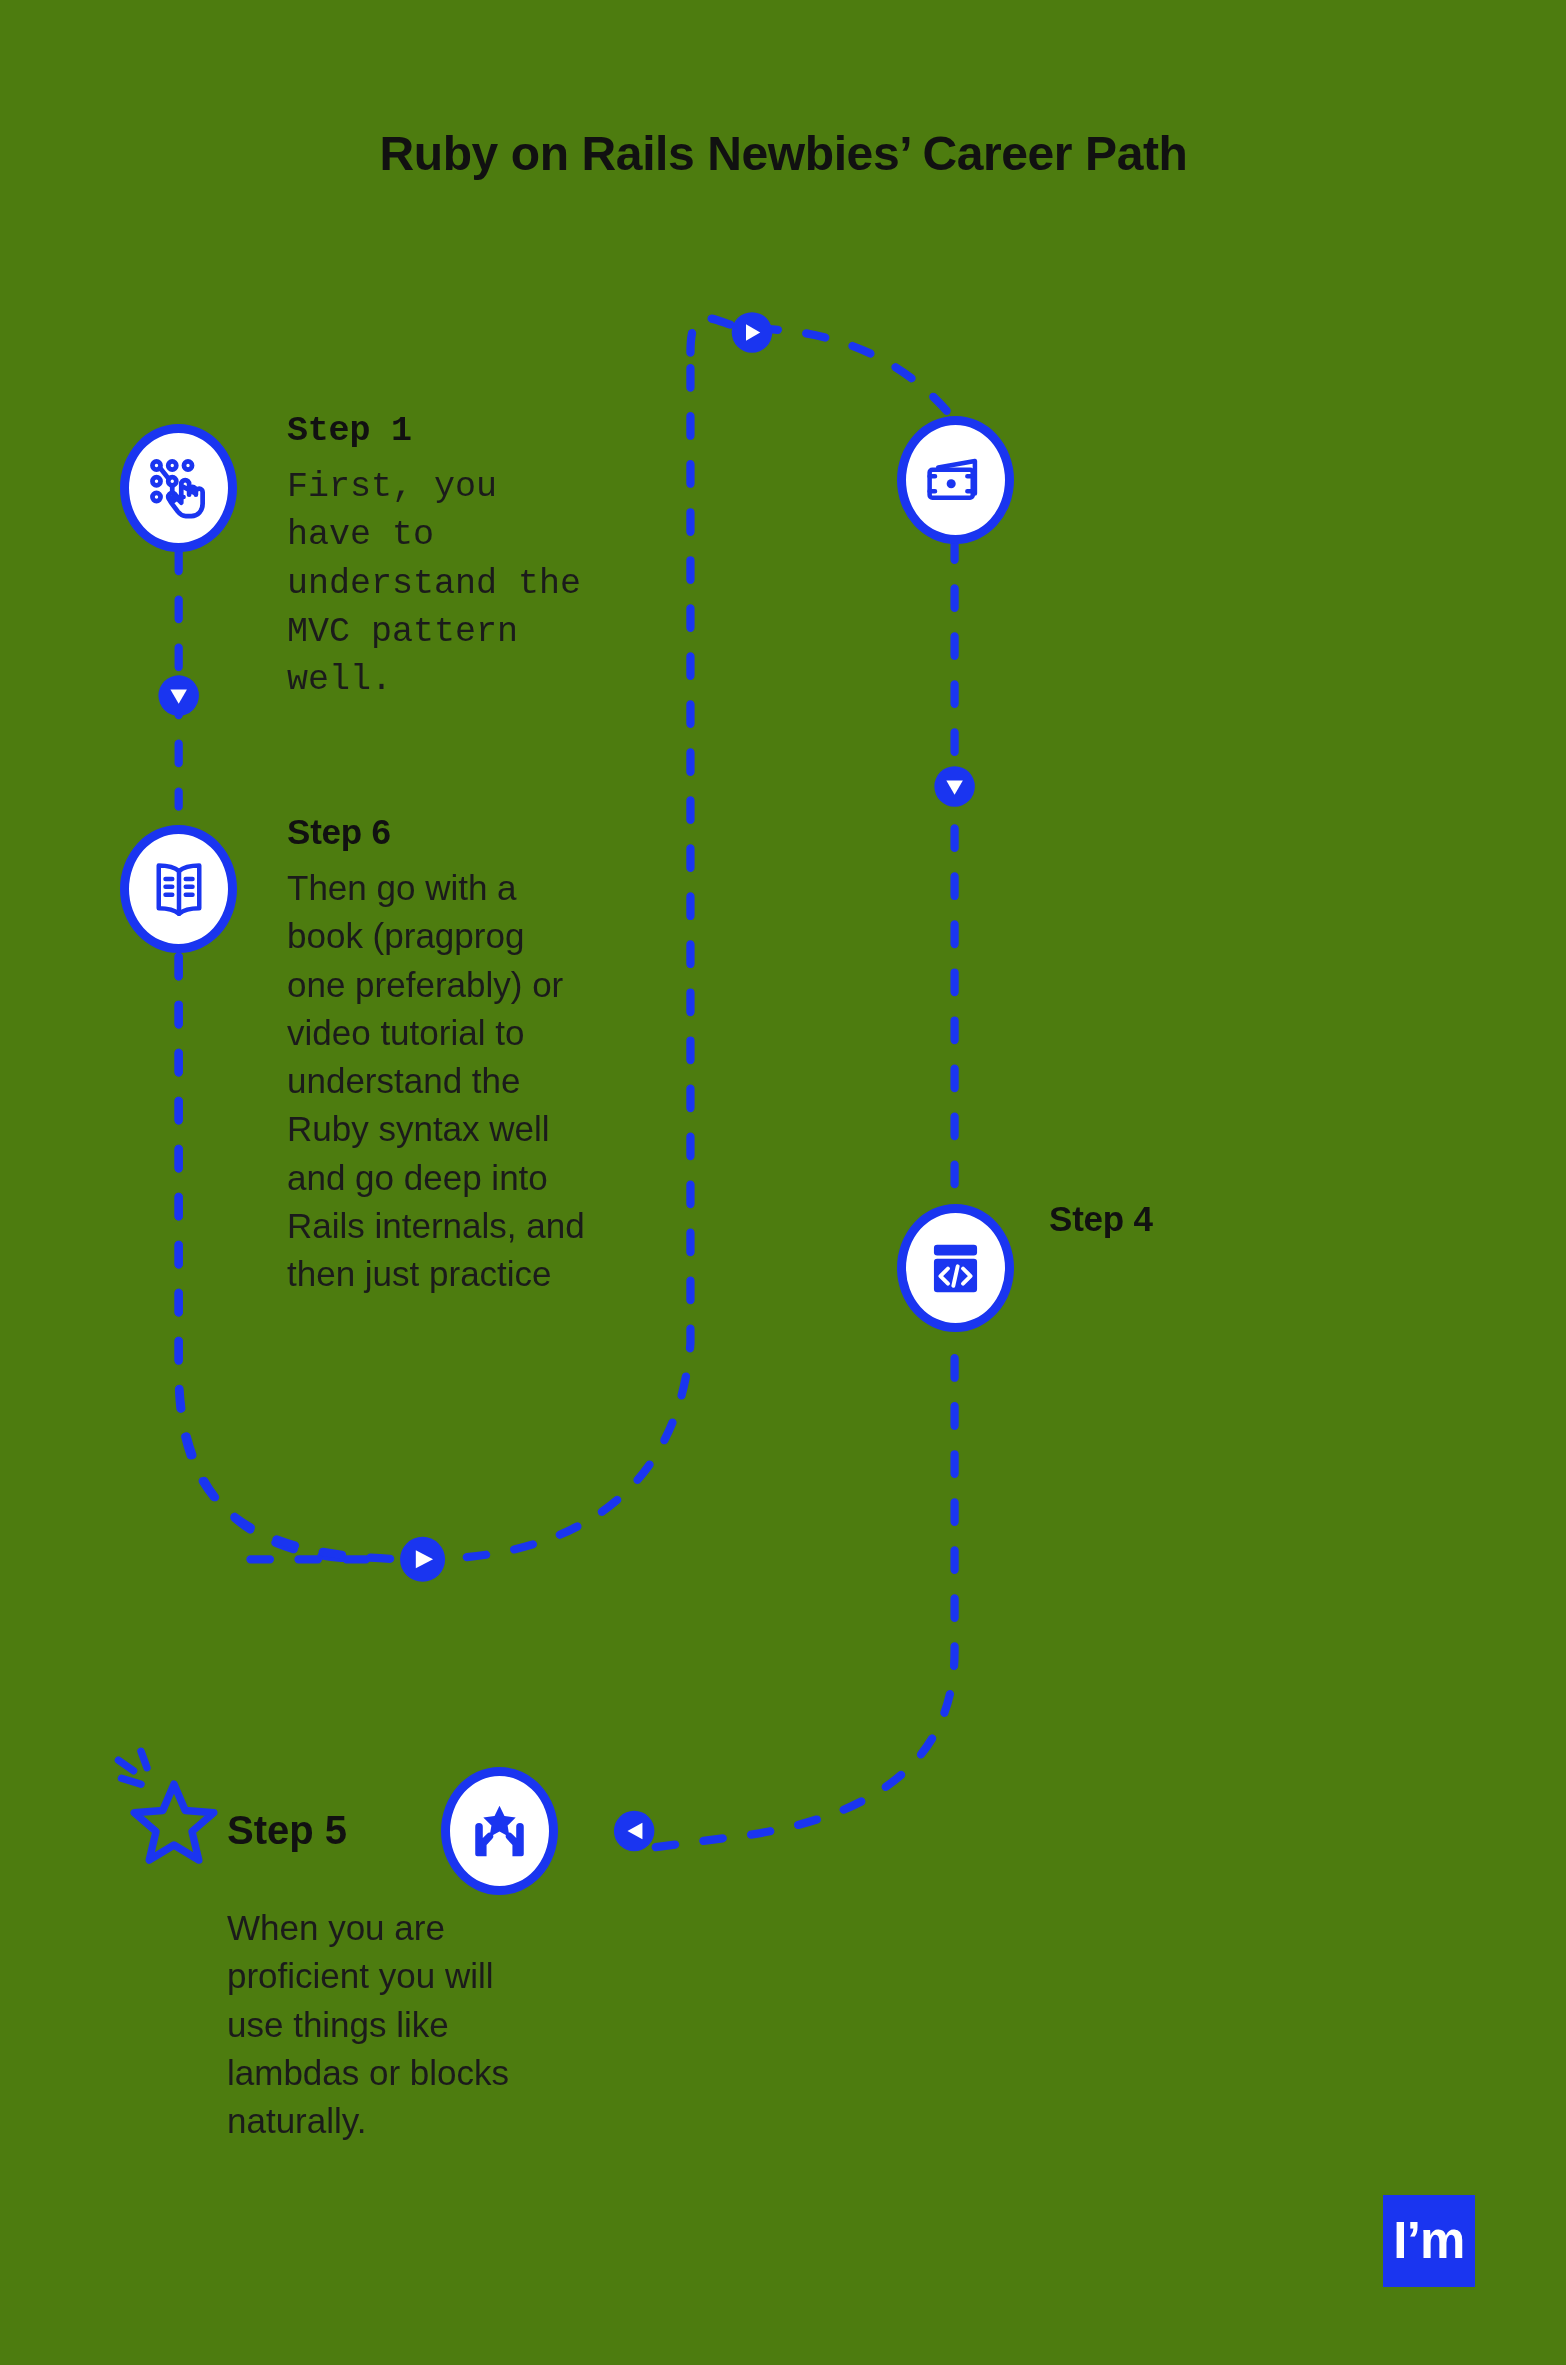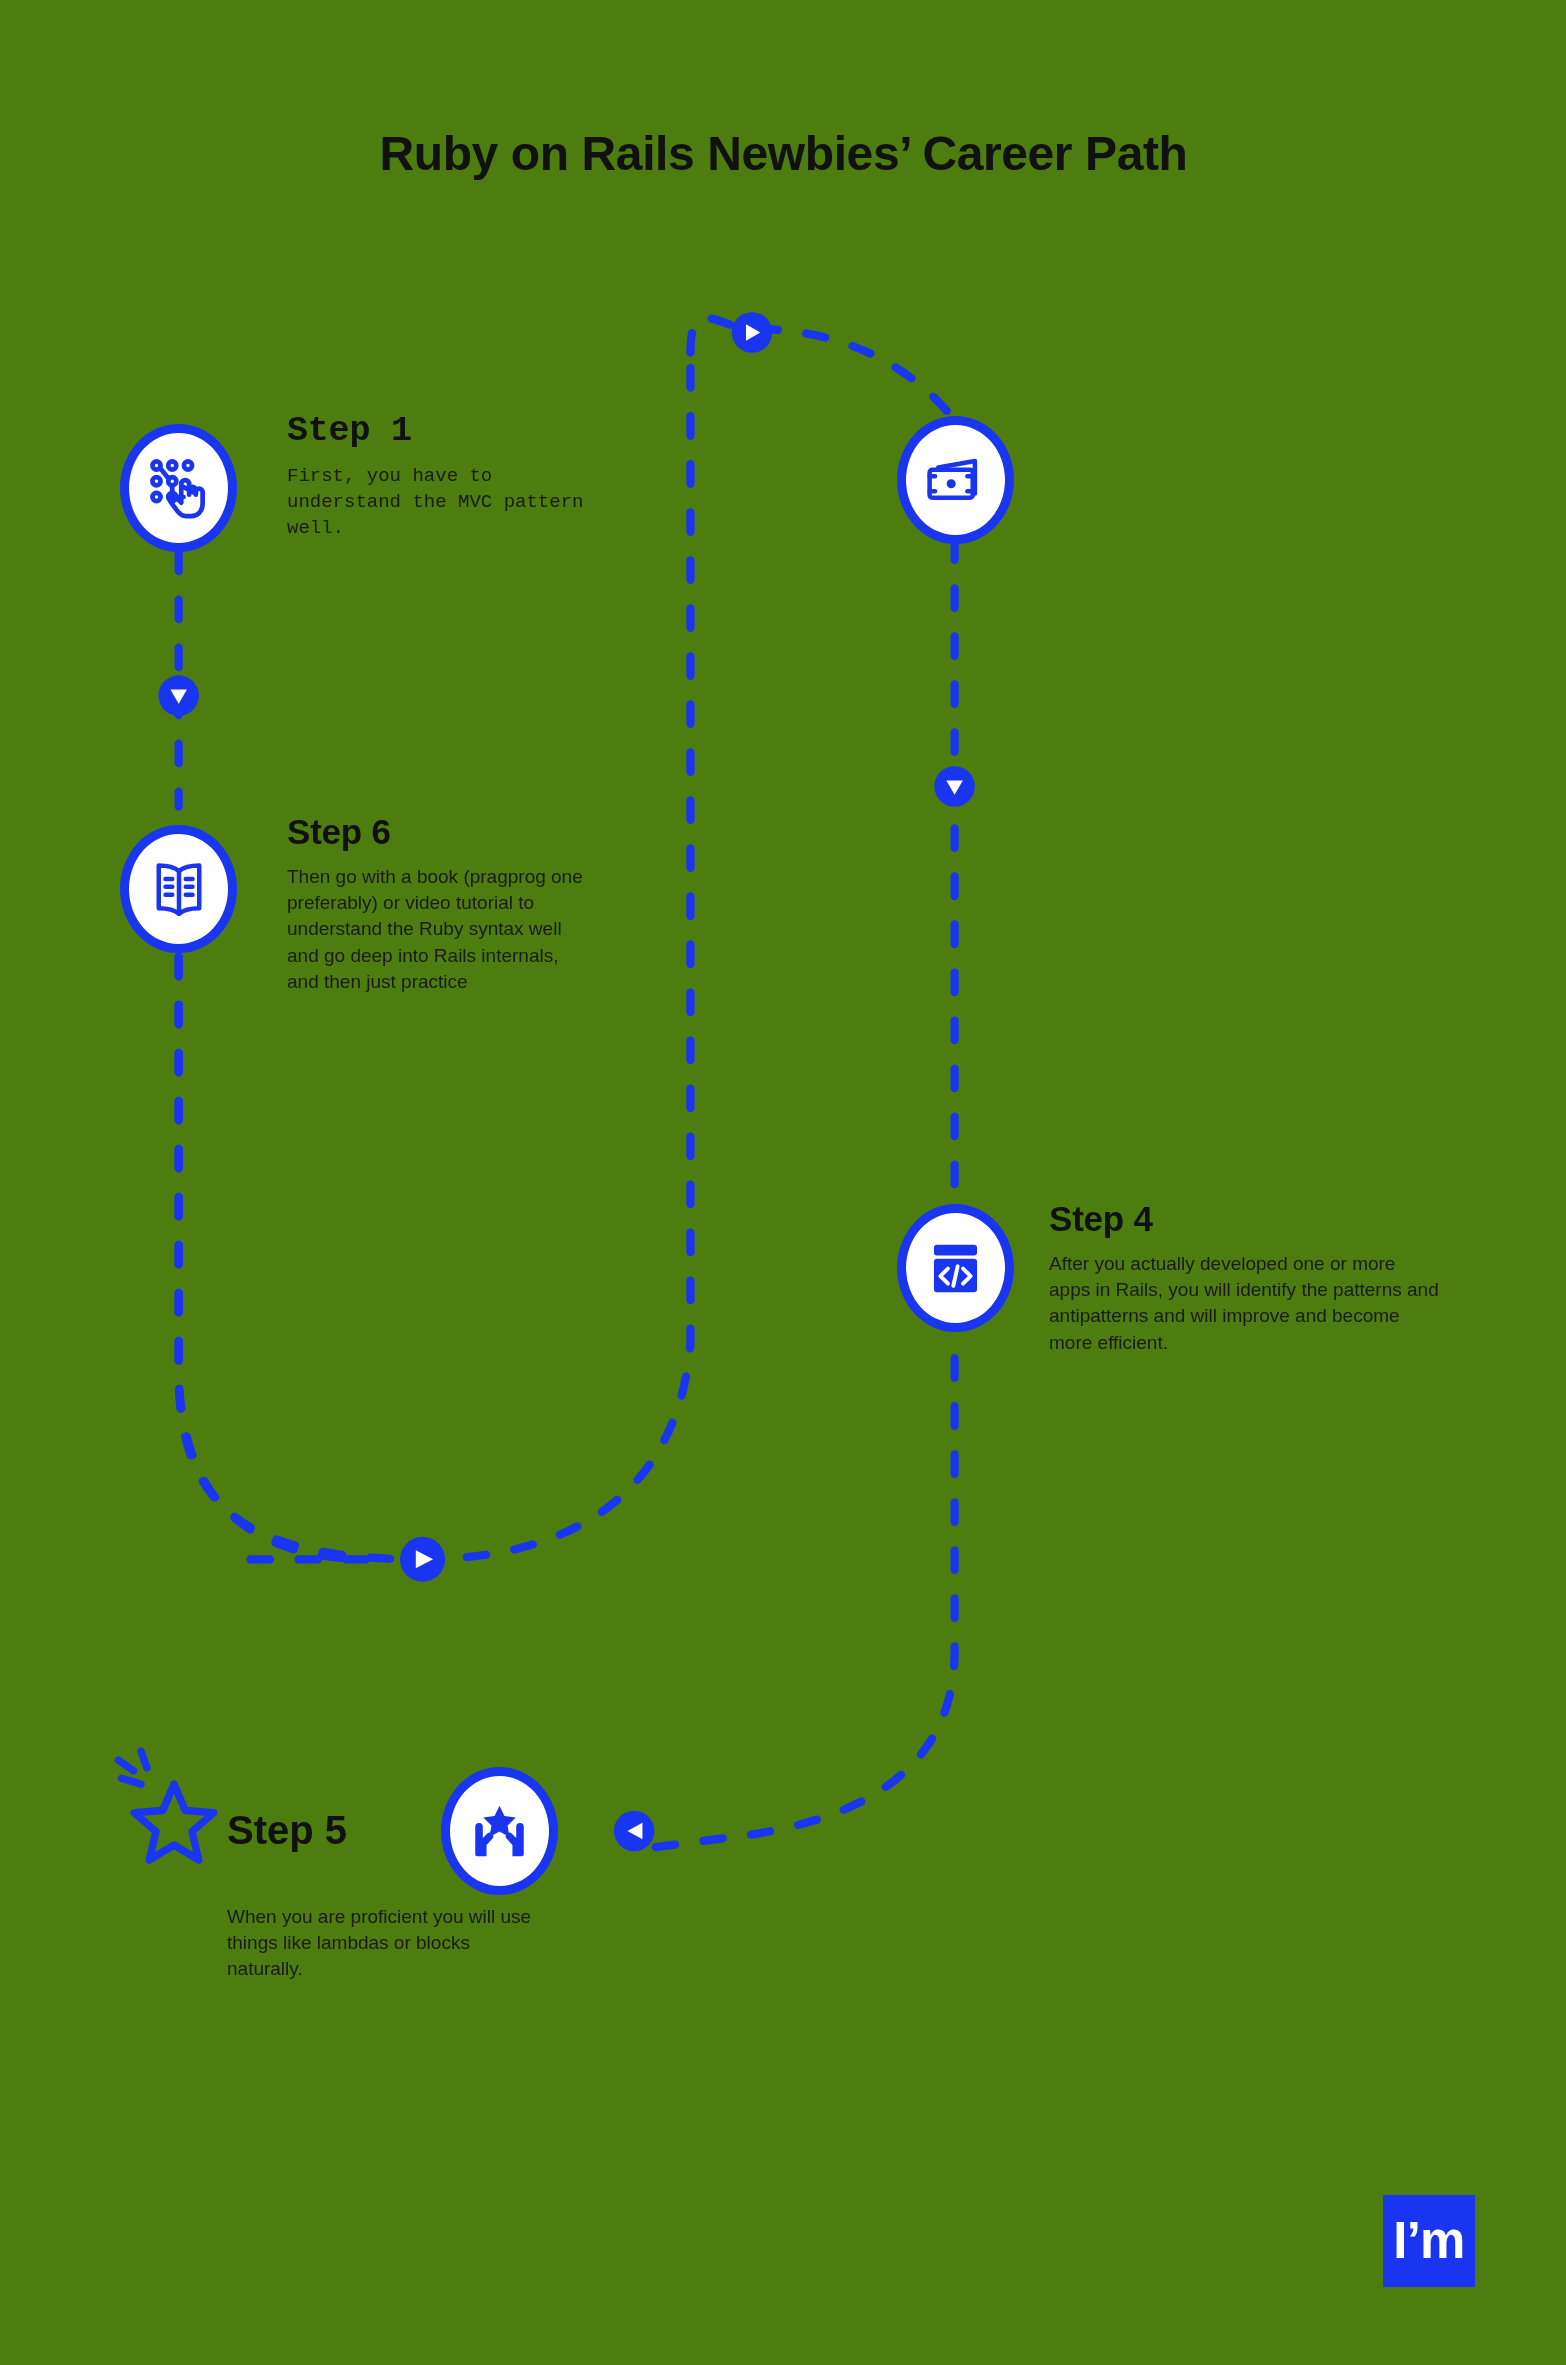--- a/index.html
+++ b/index.html
@@ -57,21 +57,21 @@
   .step-block{position:absolute;}
   .step-head{
     font-size:35px;
     font-weight:bold;
     color:#111111;
     letter-spacing:-0.2px;
     margin:0 0 12px 0;
     white-space:nowrap;
   }
   .step-body{
-    font-size:19px;
+    font-size:35px;
     line-height:1.38;
     color:#1b1b1b;
     margin:0;
     font-weight:400;
   }
 
   
   #s5-head{
     position:absolute;
     left:227px;
@@ -218,21 +218,20 @@
     <span>
       <svg width="69" height="69" viewBox="0 0 64 64">
         <rect x="12" y="10" width="40" height="10" rx="3" fill="#1A35F0"></rect>
         <rect x="12" y="23" width="40" height="31" rx="3" fill="#1A35F0"></rect>
         <path d="M25 32 L18 39 L25 46 M39 32 L46 39 L39 46 M34 30 L30 48" fill="none" stroke="#ffffff" stroke-width="3.6" stroke-linecap="round" stroke-linejoin="round"></path>
       </svg>
     </span>
   </div>
   <div class="step-block" style="left:1013px; top:1199px; width:390px;margin-left:36px;">
     <p class="step-head">Step 4</p>
-    <p class="step-body">After you actually developed one or more apps in Rails, you will identify the patterns and antipatterns and will improve and become more efficient.</p>
   </div>
 
   <div class="step-circle" style="left:441px; top:1767px;">
     <span>
       <svg width="69" height="69" viewBox="0 0 64 64" fill="#1A35F0">
         <path d="M32 8 L36.6 17.6 L47 19.1 L39.5 26.5 L41.3 37 L32 32 L22.7 37
                  L24.5 26.5 L17 19.1 L27.4 17.6 Z"></path>
         <path d="M13 24a3.5 3.5 0 0 1 3.5 3.5V38l4-4a3.4 3.4 0 0 1 4.8 4.8
                  L20 44.5V55H11.5a2 2 0 0 1-2-2V27.5A3.5 3.5 0 0 1 13 24z"></path>
         <path d="M51 24a3.5 3.5 0 0 0-3.5 3.5V38l-4-4a3.4 3.4 0 0 0-4.8 4.8

